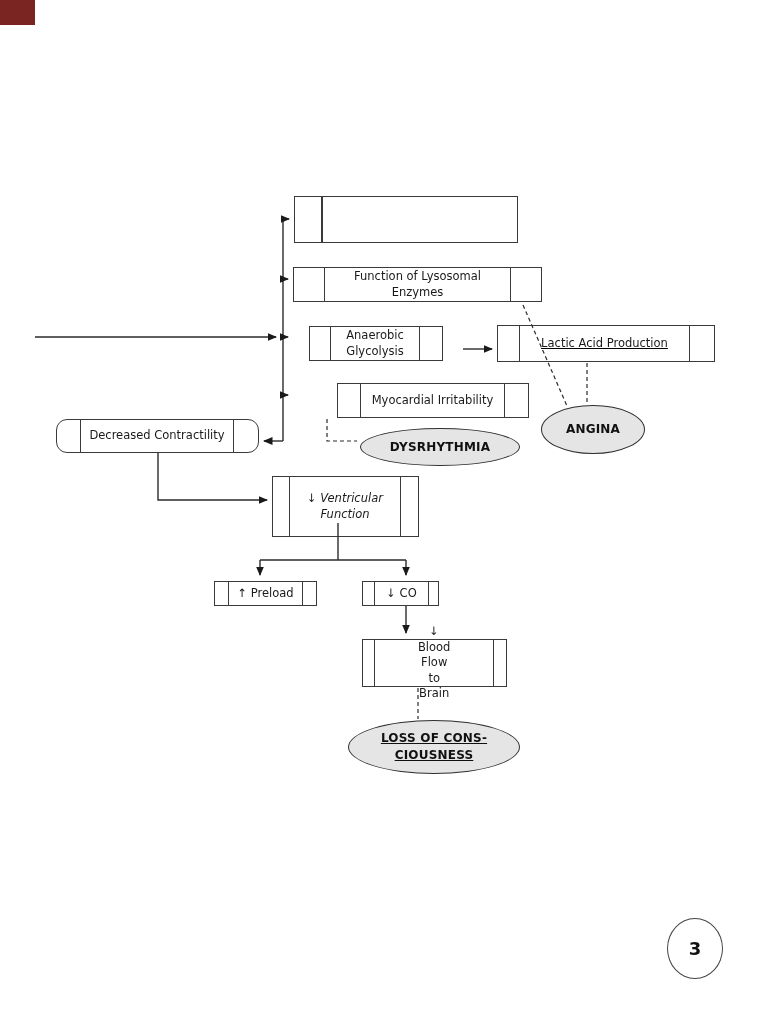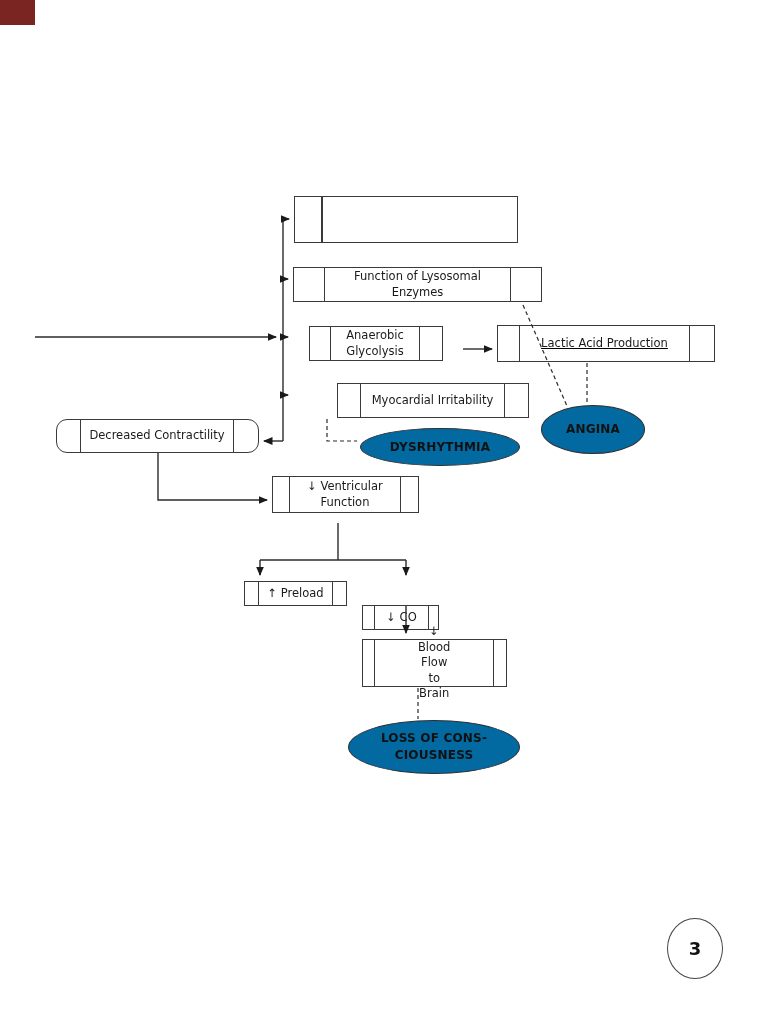--- a/index.html
+++ b/index.html
@@ -41,40 +41,40 @@
   .n-release     { left:293px; top:267px; width:249px; height:35px; }
   .n-release .cl { width:30px; }  .n-release .cr  { width:30px; }
   .n-anaerobic   { left:309px; top:326px; width:134px; height:35px; }
   .n-anaerobic .cl { width:20px; } .n-anaerobic .cr { width:22px; }
   .n-lactic      { left:497px; top:325px; width:218px; height:37px;text-decoration:underline; }
   .n-lactic .cl  { width:21px; }  .n-lactic .cr   { width:24px; }
   .n-myocardial  { left:293px; top:383px; width:192px; height:35px;margin-left:44px; }
   .n-myocardial .cl { width:22px; } .n-myocardial .cr { width:23px; }
   .n-decreased   { left:56px;  top:419px; width:203px; height:34px;border-radius:11px; }
   .n-decreased .cl { width:23px; } .n-decreased .cr { width:24px; }
-  .n-ventricular { left:272px; top:476px; width:147px; height:37px; }
+  .n-ventricular { left:272px; top:476px; width:147px; height:61px;font-style:italic; }
   .n-ventricular .cl { width:16px; } .n-ventricular .cr { width:17px; }
-  .n-preload     { left:214px; top:581px; width:103px; height:25px;margin-left:30px; }
+  .n-preload     { left:214px; top:581px; width:103px; height:25px; }
   .n-preload .cl { width:13px; }  .n-preload .cr  { width:13px; }
-  .n-co          { left:362px; top:581px; width:77px;  height:25px;margin-top:24px; }
+  .n-co          { left:362px; top:581px; width:77px;  height:25px; }
   .n-co .cl      { width:11px; }  .n-co .cr       { width:9px; }
   .n-blood       { left:362px; top:639px; width:145px; height:48px;gap:40px; }
   .n-blood .cl   { width:16px; }  .n-blood .cr    { width:17px; }
 
   .oval {
     position:absolute; box-sizing:border-box;
-    border:1.2px solid #2f2f2f; border-radius:50%; background:#0369a1;
+    border:1.2px solid #2f2f2f; border-radius:50%; background:#e5e5e5;
     display:flex; align-items:center; justify-content:center;
     text-align:center; white-space:pre-line;
     font-weight:bold; font-size:12px; color:#111111;
     z-index:2; line-height:1.4; letter-spacing:0.2px;
   }
   .o-dysrhythmia { left:360px; top:428px; width:160px; height:38px; }
   .o-angina      { left:541px; top:405px; width:104px; height:49px; }
-  .o-loss        { left:348px; top:720px; width:172px; height:54px; }
+  .o-loss        { left:348px; top:720px; width:172px; height:54px;text-decoration:underline; }
 
   .pagenum {
     position:absolute; left:667px; top:918px; width:56px; height:61px;
     box-sizing:border-box; border:1.2px solid #444444; border-radius:50%;
     background:#ffffff; display:flex; align-items:center; justify-content:center;
     font-weight:bold; font-size:18px; color:#111111; z-index:2;
   }
 </style>
 </head>
 <body>

